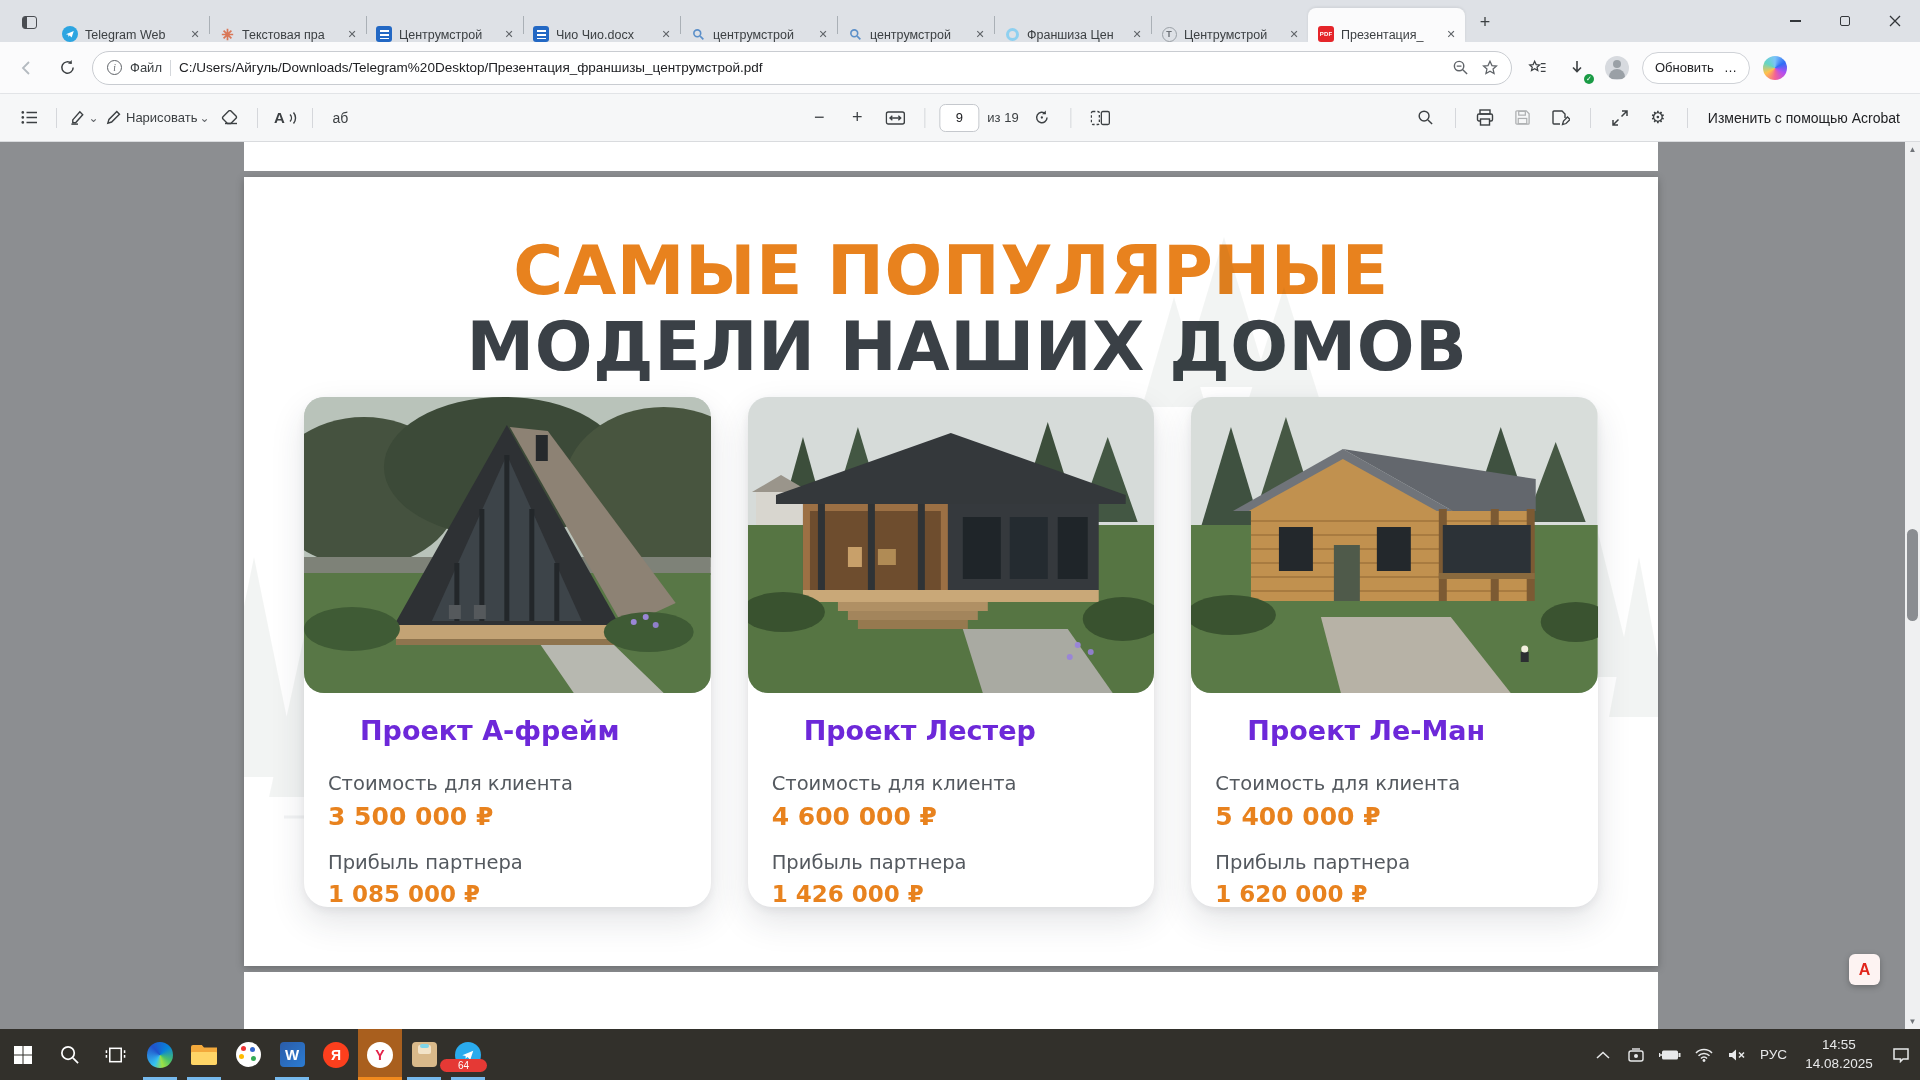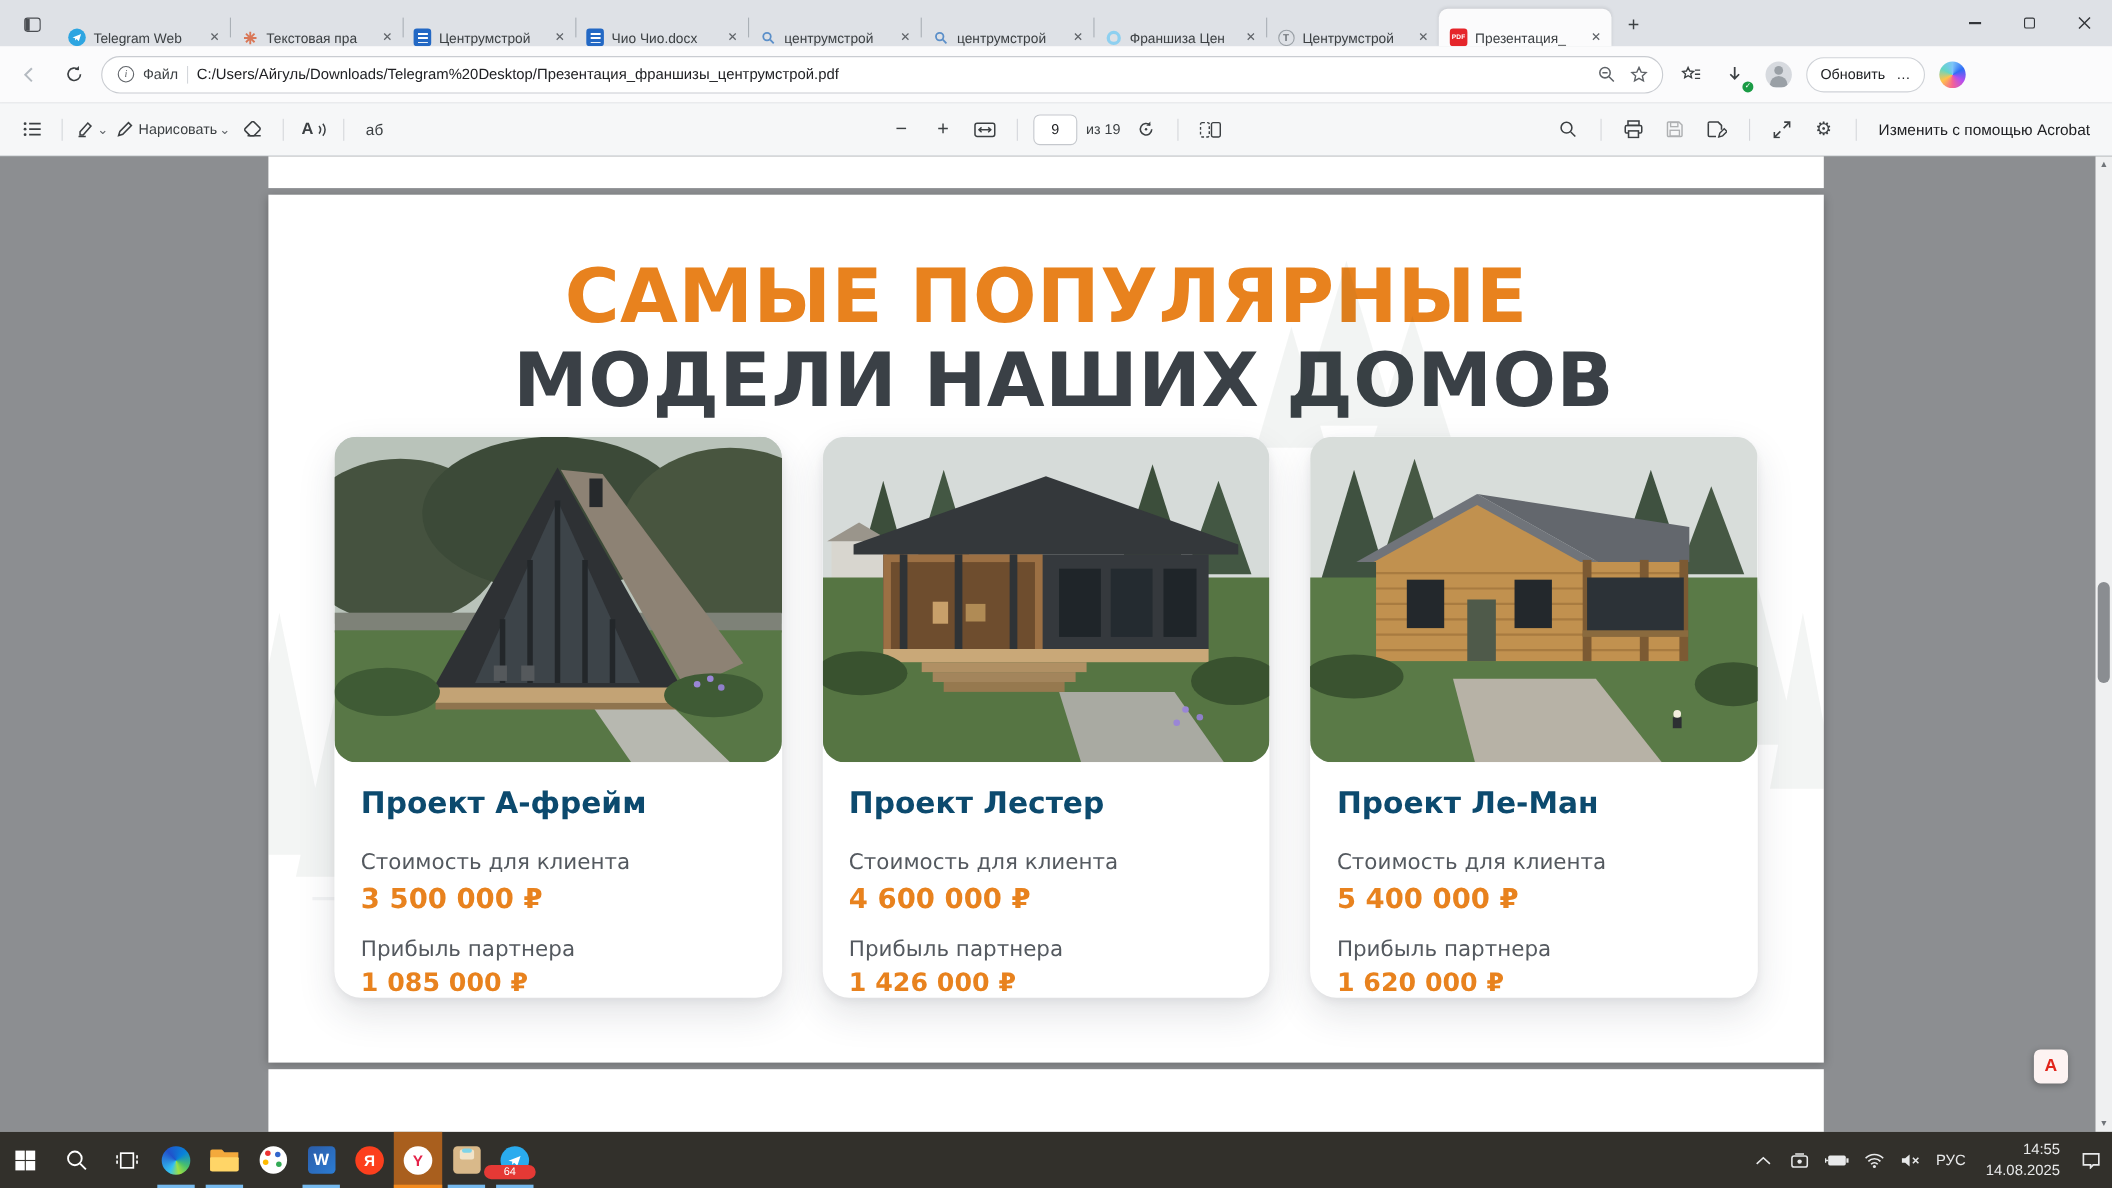--- a/index.html
+++ b/index.html
@@ -76,21 +76,21 @@
 
   .doc-head { text-align:center; font-weight:bold; letter-spacing:.5px; line-height:1.12; margin-top:56px; font-size:68px; font-family:"DejaVu Sans", sans-serif; }
   .doc-head .l1 { color:#E8821E; }
   .doc-head .l2 { color:#3A4046;padding-left:32px; }
 
   .cards { position:absolute; top:220px; left:60px; right:60px; display:flex; gap:37px; font-family:"DejaVu Sans", sans-serif; }
   .card { width:407px; height:510px; background:#fff; border-radius:24px; box-shadow:0 14px 34px rgba(40,45,60,.13), 0 3px 8px rgba(40,45,60,.07); }
   .photo { width:100%; height:296px; border-radius:20px; overflow:hidden; display:block; }
   .photo svg { display:block; width:100%; height:100%; }
   .card-body { padding:22px 24px 0; }
-  .card-title { font-size:27px; font-weight:bold; color:#0c4a6e; }
+  .card-title { font-size:27px; font-weight:bold; color:#6d28d9;margin-left:32px; }
   .cost-label { margin-top:26px; font-size:19.5px; color:#54595f; }
   .cost-value { margin-top:7px; font-size:25px; font-weight:bold; color:#E8821E; }
   .profit-label { margin-top:20px; font-size:19.5px; color:#54595f; }
   .profit-value { margin-top:7px; font-size:23px; font-weight:bold; color:#E8821E; }
 
   .acrobat-float { position:absolute; left:1849px; top:812px; width:31px; height:31px; background:#fdf3f2; border-radius:6px; box-shadow:0 2px 6px rgba(0,0,0,.25); display:flex; align-items:center; justify-content:center; color:#e1251b; font-weight:bold; font-size:16px; }
 
   .scrollbar { position:absolute; right:0; top:0; width:15px; height:887px; background:#eff0f1; }
   .sb-arrow { position:absolute; left:0; width:15px; height:15px; color:#707479; font-size:8px; text-align:center; line-height:15px; }
   .sb-up { top:0; } .sb-down { bottom:0; }
@@ -115,21 +115,21 @@
   .ystart-ico { width:26px; height:26px; background:#fff; color:#e5234a; font-weight:bold; font-size:14px; }
   .boxapp { width:25px; height:25px; background:#d9b98a; border-radius:4px; position:relative; overflow:hidden; }
   .boxapp::before { content:""; position:absolute; top:3px; left:6px; width:13px; height:9px; background:#f2e3c8; border-radius:2px; }
   .boxapp::after { content:""; position:absolute; top:2px; left:8px; width:9px; height:4px; background:#7fd4e8; border-radius:2px; }
   .tg-wrap { position:relative; }
   .tg-ico { width:26px; height:26px; background:#2aabee; }
   .badge { position:absolute; right:-6px; bottom:-4px; background:#e53935; color:#fff; font-size:10px; line-height:13px; min-width:17px; text-align:right; border-radius:7px; padding:0 18px; }
   .tray { margin-left:auto; display:flex; align-items:center; gap:7px; padding-right:6px; }
   .tray-item { min-width:26px; height:51px; display:flex; align-items:center; justify-content:center; padding:0 3px; }
   .lang { font-size:13.5px; }
-  .clock { text-align:right; font-size:13.5px; line-height:1.35; min-width:84px; }
+  .clock { text-align:center; font-size:13.5px; line-height:1.35; min-width:84px; }
 </style>
 </head>
 <body>
 
 <div class="window">
 
   <div class="tabstrip">
     <div class="tab-actions">
         <span class="ta-ico"></span>
       </div>

